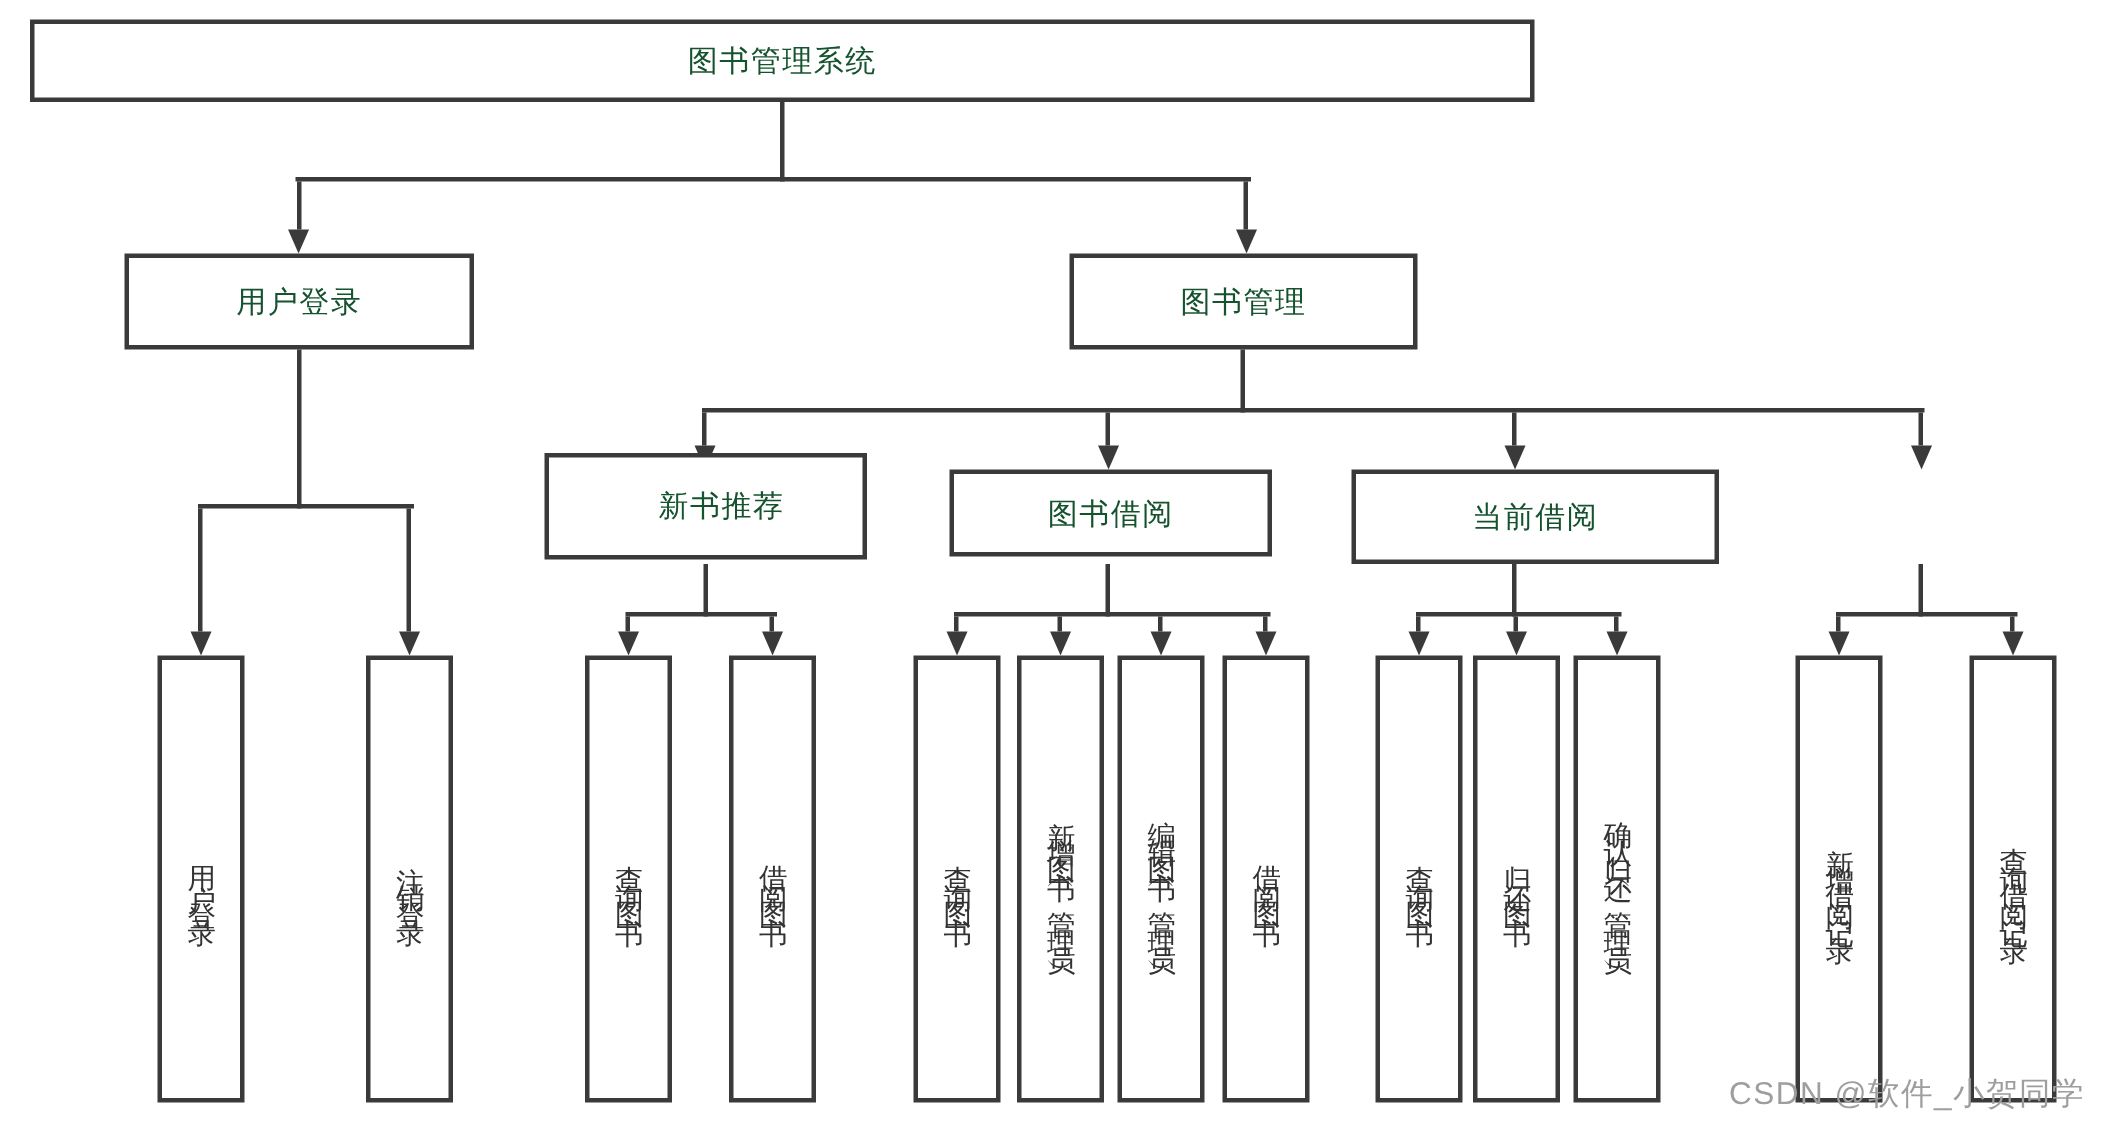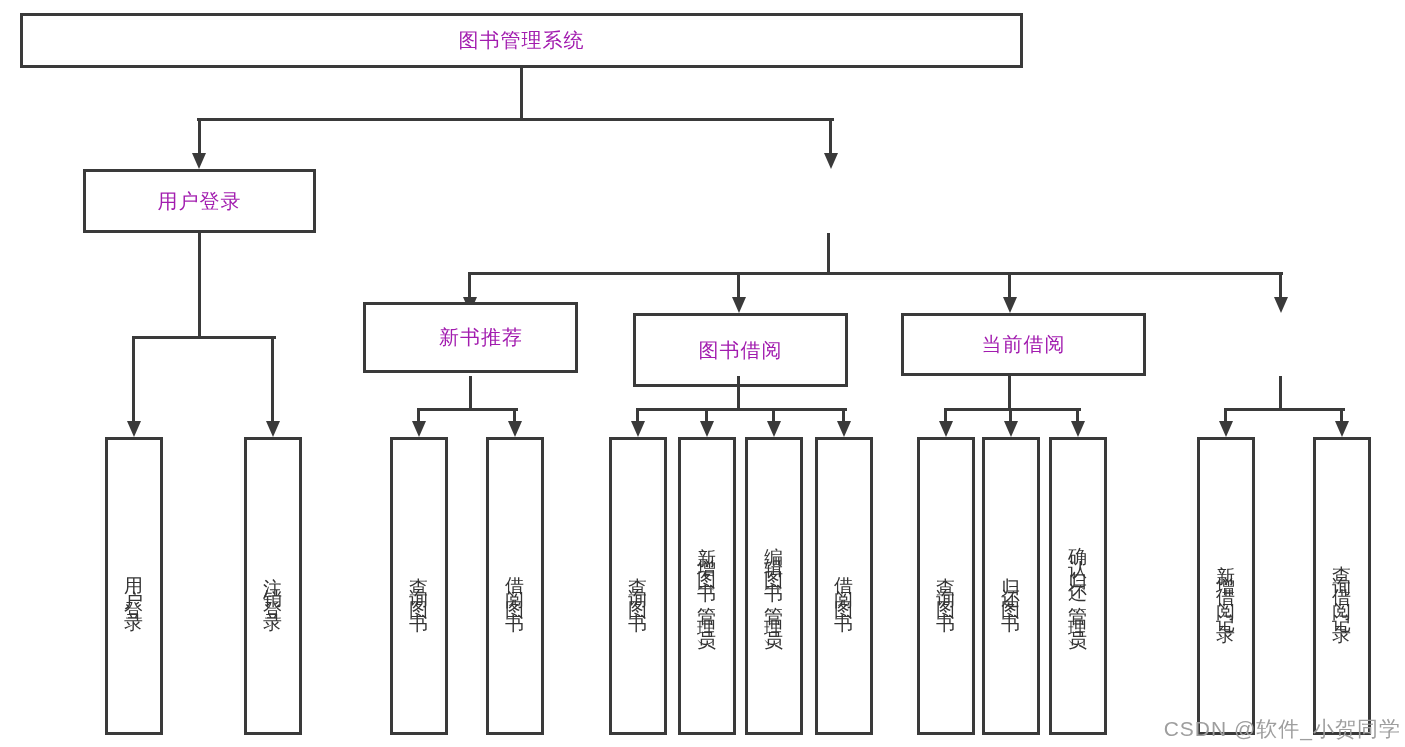--- a/index.html
+++ b/index.html
@@ -17,21 +17,21 @@
     border:3px solid #3a3a3a;
     display:flex;
     align-items:center;
     justify-content:center;
     color:#333333;
   }
   .hlabel {
     font-size:20px;
     letter-spacing:1px;
     white-space:nowrap;
-    color:#a21caf;
+    color:#14532d;
   }
   .vlabel {
     writing-mode:vertical-lr;
     text-orientation:mixed;
     font-size:19px;
     letter-spacing:12px;
     line-height:1;
     white-space:nowrap;
     color:#333333;
   }
@@ -39,21 +39,21 @@
   .hline { position:absolute; height:3px; background:#3a3a3a; }
   .arrow {
     position:absolute;
     width:0; height:0;
     border-left:7px solid transparent;
     border-right:7px solid transparent;
     border-top:16px solid #3a3a3a;
   }
   .watermark {
     position:absolute;
-    right:4px; bottom:4px;
+    right:15px; bottom:4px;
     font-size:21px;
     color:#9e9e9e;
     letter-spacing:1px;
     z-index:10;
     white-space:nowrap;
   }
 </style>
 </head>
 <body>
 
@@ -66,20 +66,23 @@
   <div class="vline" style="left:520px; top:68px;  height:53px;"></div>
   <div class="hline" style="left:197px; top:118px; width:637px;"></div>
   <div class="vline" style="left:198px; top:121px; height:32px;"></div>
   <div class="vline" style="left:829px; top:121px; height:32px;"></div>
   <div class="arrow" style="left:192px; top:153px;"></div>
   <div class="arrow" style="left:824px; top:153px;"></div>
 
   <div class="box" style="left:83px; top:169px; width:233px; height:64px;">
     <span class="hlabel">用户登录</span>
   </div>
+  <div class="box" style="left:713px; top:169px; width:232px; height:64px;">
+    <span class="hlabel">图书管理</span>
+  </div>
 
   <div class="vline" style="left:198px;  top:233px; height:106px;"></div>
   <div class="hline" style="left:132px;  top:336px; width:144px;"></div>
   <div class="vline" style="left:132px;  top:339px; height:82px;"></div>
   <div class="vline" style="left:271px;  top:339px; height:82px;"></div>
   <div class="arrow" style="left:127px;  top:421px;"></div>
   <div class="arrow" style="left:266px;  top:421px;"></div>
 
   <div class="vline" style="left:827px;  top:233px; height:42px;"></div>
   <div class="hline" style="left:468px;  top:272px; width:815px;"></div>
@@ -88,21 +91,21 @@
   <div class="vline" style="left:1008px; top:275px; height:22px;"></div>
   <div class="vline" style="left:1279px; top:275px; height:22px;"></div>
   <div class="arrow" style="left:463px;  top:297px;"></div>
   <div class="arrow" style="left:732px;  top:297px;"></div>
   <div class="arrow" style="left:1003px; top:297px;"></div>
   <div class="arrow" style="left:1274px; top:297px;"></div>
 
   <div class="box" style="left:363px; top:302px; width:215px; height:71px;padding-left:21px;">
     <span class="hlabel">新书推荐</span>
   </div>
-  <div class="box" style="left:633px; top:313px; width:215px; height:74px;">
+  <div class="box" style="left:633px; top:313px; width:215px; height:58px;">
     <span class="hlabel">图书借阅</span>
   </div>
   <div class="box" style="left:901px; top:313px; width:245px; height:63px;">
     <span class="hlabel">当前借阅</span>
   </div>
 
   <div class="vline" style="left:469px; top:376px; height:35px;"></div>
   <div class="hline" style="left:417px; top:408px; width:101px;"></div>
   <div class="vline" style="left:417px; top:411px; height:10px;"></div>
   <div class="vline" style="left:513px; top:411px; height:10px;"></div>

